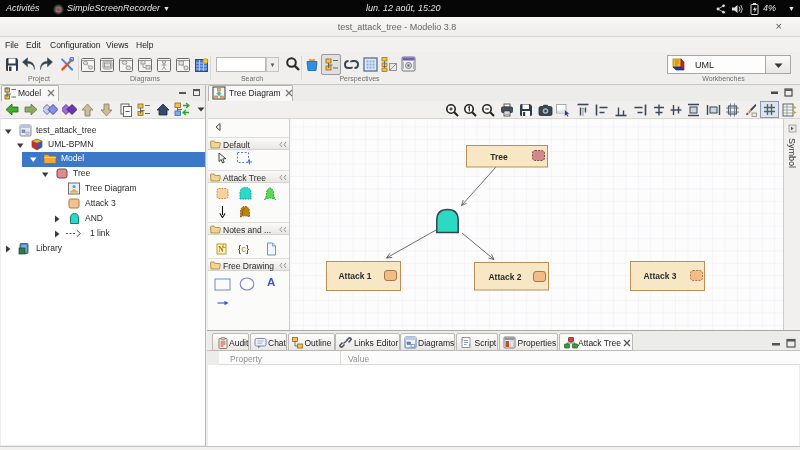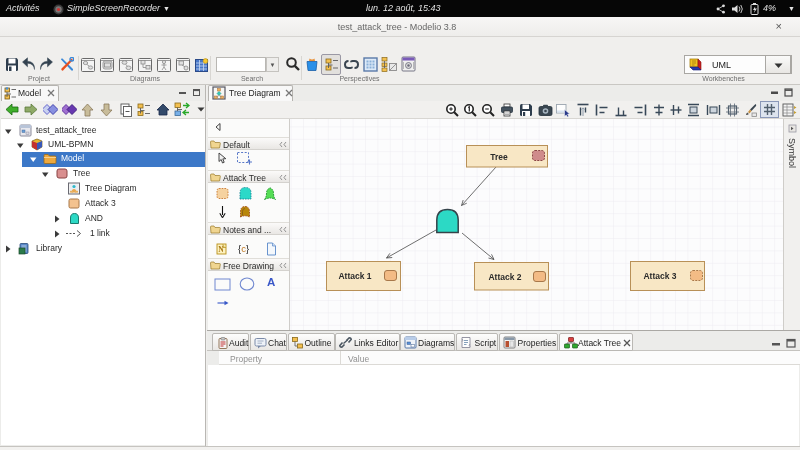--- a/index.html
+++ b/index.html
@@ -47,21 +47,21 @@
     <span class="t" style="left:6px;">Activités</span>
     <span class="t" style="left:53px;top:4px;">
         <svg width="11" height="11" viewBox="0 0 11 11">
           <circle cx="5.5" cy="5.5" r="5" fill="#3a3a3a"></circle>
           <circle cx="5.5" cy="5.5" r="3.2" fill="#777"></circle>
           <circle cx="5.5" cy="5.5" r="1.6" fill="#c33"></circle>
         </svg>
       </span>
     <span class="t" style="left:67px;">SimpleScreenRecorder</span>
     <span class="t" style="left:163px;font-size:7px;top:5px;">▼</span>
-    <span class="t" style="left:366px;">lun. 12 août, 15:43</span>
+    <span class="t" style="left:366px;">lun. 12 août, 15:20</span>
     <span class="t" style="left:716px;top:4px;">
         <svg width="10" height="10" viewBox="0 0 10 10">
           <circle cx="2" cy="5" r="1.4" fill="#ddd"></circle>
           <circle cx="7.5" cy="1.8" r="1.4" fill="#ddd"></circle>
           <circle cx="7.5" cy="8.2" r="1.4" fill="#ddd"></circle>
           <path d="M2 5L7.5 1.8M2 5l5.5 3.2" stroke="#ddd" stroke-width="0.8"></path>
         </svg>
       </span>
     <span class="t" style="left:732px;top:4px;">
         <svg width="11" height="10" viewBox="0 0 11 10">
@@ -78,20 +78,27 @@
       </span>
     <span class="t" style="left:763px;">4%</span>
     <span class="t" style="left:788px;font-size:7px;top:5px;">▼</span>
   </div>
 
   <div class="a" id="title">
     <span style="position:absolute;left:0;right:6px;top:5px;text-align:center;">test_attack_tree - Modelio 3.8</span>
     <span style="position:absolute;right:18px;top:3px;color:#555;font-size:11px;">×</span>
   </div>
 
+  <div class="a" id="menu">
+    <span style="left:5px;">File</span>
+    <span style="left:26px;">Edit</span>
+    <span style="left:50px;">Configuration</span>
+    <span style="left:106px;">Views</span>
+    <span style="left:136px;">Help</span>
+  </div>
 
   <div class="a" id="tb">
 
     <svg class="a" style="left:5px;top:5px;" width="14" height="15" viewBox="0 0 14 15">
         <path d="M1 2.5Q1 1 2.5 1H11.5L13 2.5V12.5Q13 14 11.5 14H2.5Q1 14 1 12.5Z" fill="#2e3d4d"></path>
         <rect x="3.5" y="1.5" width="7" height="5" fill="#fff"></rect>
         <rect x="3" y="8.5" width="8" height="5.5" fill="#fff"></rect>
         <rect x="4" y="9.5" width="2.5" height="4.5" fill="#2e3d4d"></rect>
       </svg>
     <svg class="a" style="left:21px;top:5px;" width="15" height="14" viewBox="0 0 15 14">
@@ -194,21 +201,21 @@
       </svg>
     <svg class="a" style="left:401px;top:4px;" width="15" height="16" viewBox="0 0 15 16">
         <rect x="1" y="1" width="13" height="14" rx="1" fill="#f0f0f0" stroke="#6a6a7a" stroke-width="0.9"></rect>
         <rect x="1.5" y="1.5" width="12" height="3" fill="#7a5ab8"></rect>
         <circle cx="7.5" cy="9.5" r="3" fill="#d8d8d8" stroke="#6a6a7a" stroke-width="0.8"></circle>
         <circle cx="7.5" cy="9.5" r="1.2" fill="#6a6a7a"></circle>
         <path d="M2.5 6v7M12.5 6v7" stroke="#aaa" stroke-width="0.8"></path>
       </svg>
     <div class="a lbl" style="left:302px;top:23px;width:115px;text-align:center;">Perspectives</div>
 
-    <div class="a" style="left:684px;top:3px;width:108px;height:19px;background:#fdfdfd;border:1px solid #a9a7a3;">
+    <div class="a" style="left:667px;top:3px;width:108px;height:19px;background:#fdfdfd;border:1px solid #a9a7a3;">
       <svg class="a" style="left:3px;top:1px;" width="17" height="16" viewBox="0 0 17 16">
           <rect x="2" y="2" width="8" height="8" fill="#f0c020" stroke="#a88010" stroke-width="0.8"></rect>
           <path d="M10 2L13 5L13 13L10 10Z" fill="#c82020" stroke="#881010" stroke-width="0.6"></path>
           <path d="M2 10L10 10L13 13L5 13Z" fill="#2838a8" stroke="#101878" stroke-width="0.6"></path>
           <path d="M4 4h4M4 6h4M4 8h2.5" stroke="#a88010" stroke-width="0.9"></path>
         </svg>
       <span class="a" style="left:27px;top:4px;font-size:9px;color:#222;">UML</span>
     </div>
     <div class="a" style="left:765px;top:3px;width:26px;height:19px;background:linear-gradient(#fafaf9,#e8e6e3);border:1px solid #a9a7a3;">
       <svg class="a" style="left:8px;top:7px;" width="9" height="6" viewBox="0 0 9 6">

